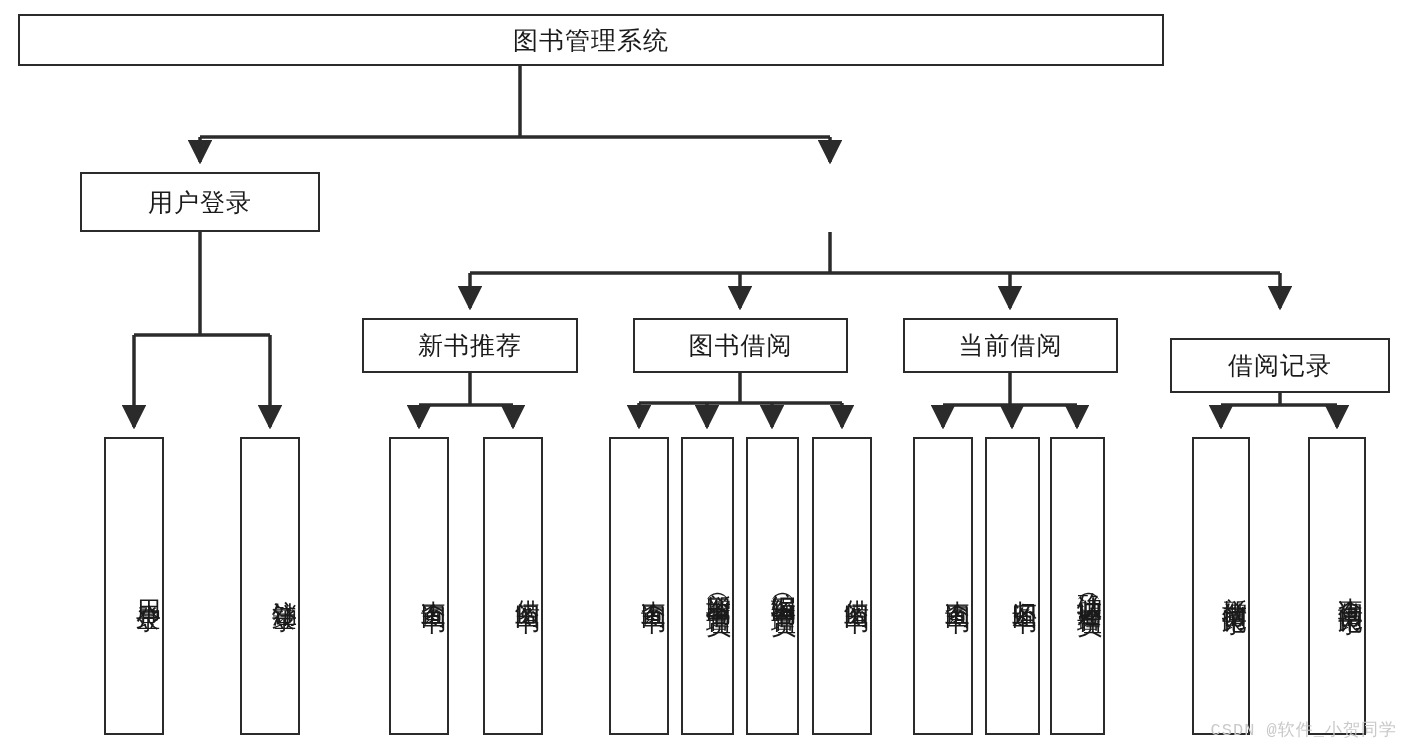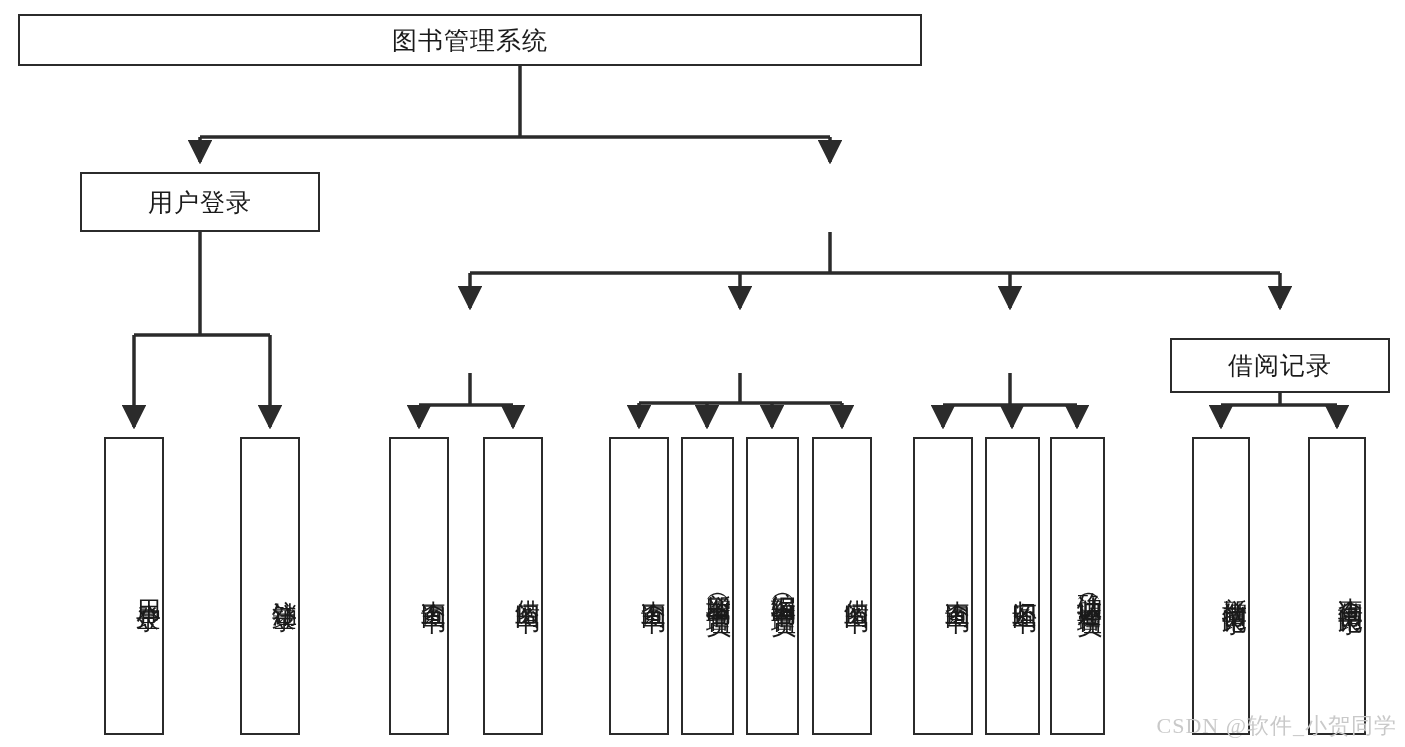--- a/index.html
+++ b/index.html
@@ -43,25 +43,25 @@
     text-orientation:upright;
   }
 
   
   #wires{position:absolute;left:0;top:0;width:1405px;height:747px;}
 
   .watermark{
     position:absolute;
     right:8px;
     bottom:6px;
-    font-size:22px;
+    font-size:17px;
     color:#c9c9c9;
     letter-spacing:1px;
     white-space:nowrap;
-    font-family:Liberation Serif, serif;
+    font-family:Liberation Mono, monospace;
   }
 </style>
 </head>
 <body>
 
 <div id="diagram">
 
   <svg id="wires" viewBox="0 0 1405 747" xmlns="http://www.w3.org/2000/svg">
     <defs>
       <marker id="arrow" viewBox="0 0 10 10" refX="9" refY="5" markerWidth="7" markerHeight="7" orient="auto-start-reverse">
@@ -105,28 +105,37 @@
       <path d="M 1012 405 L 1012 427" marker-end="url(#arrow)"></path>
       <path d="M 1077 405 L 1077 427" marker-end="url(#arrow)"></path>
 
       <path d="M 1280 373 L 1280 405"></path>
       <path d="M 1221 405 L 1337 405"></path>
       <path d="M 1221 405 L 1221 427" marker-end="url(#arrow)"></path>
       <path d="M 1337 405 L 1337 427" marker-end="url(#arrow)"></path>
     </g>
   </svg>
 
-  <div class="node h" style="left:18px;top:14px;width:904px;height:52px;">
+  <div class="node h" style="left:18px;top:14px;width:1146px;height:52px;">
     <span>图书管理系统</span>
   </div>
 
   <div class="node h" style="left:80px;top:172px;width:240px;height:60px;">
     <span>用户登录</span>
   </div>
 
+  <div class="node h" style="left:362px;top:318px;width:216px;height:55px;">
+    <span>新书推荐</span>
+  </div>
+  <div class="node h" style="left:633px;top:318px;width:215px;height:55px;">
+    <span>图书借阅</span>
+  </div>
+  <div class="node h" style="left:903px;top:318px;width:215px;height:55px;">
+    <span>当前借阅</span>
+  </div>
   <div class="node h" style="left:1170px;top:318px;width:220px;height:55px;margin-top:20px;">
     <span>借阅记录</span>
   </div>
 
   <div class="node v" style="left:104px;top:437px;width:60px;height:298px;">
     <span class="vtext">用户登录</span>
   </div>
   <div class="node v" style="left:240px;top:437px;width:60px;height:298px;">
     <span class="vtext">注销登录</span>
   </div>

